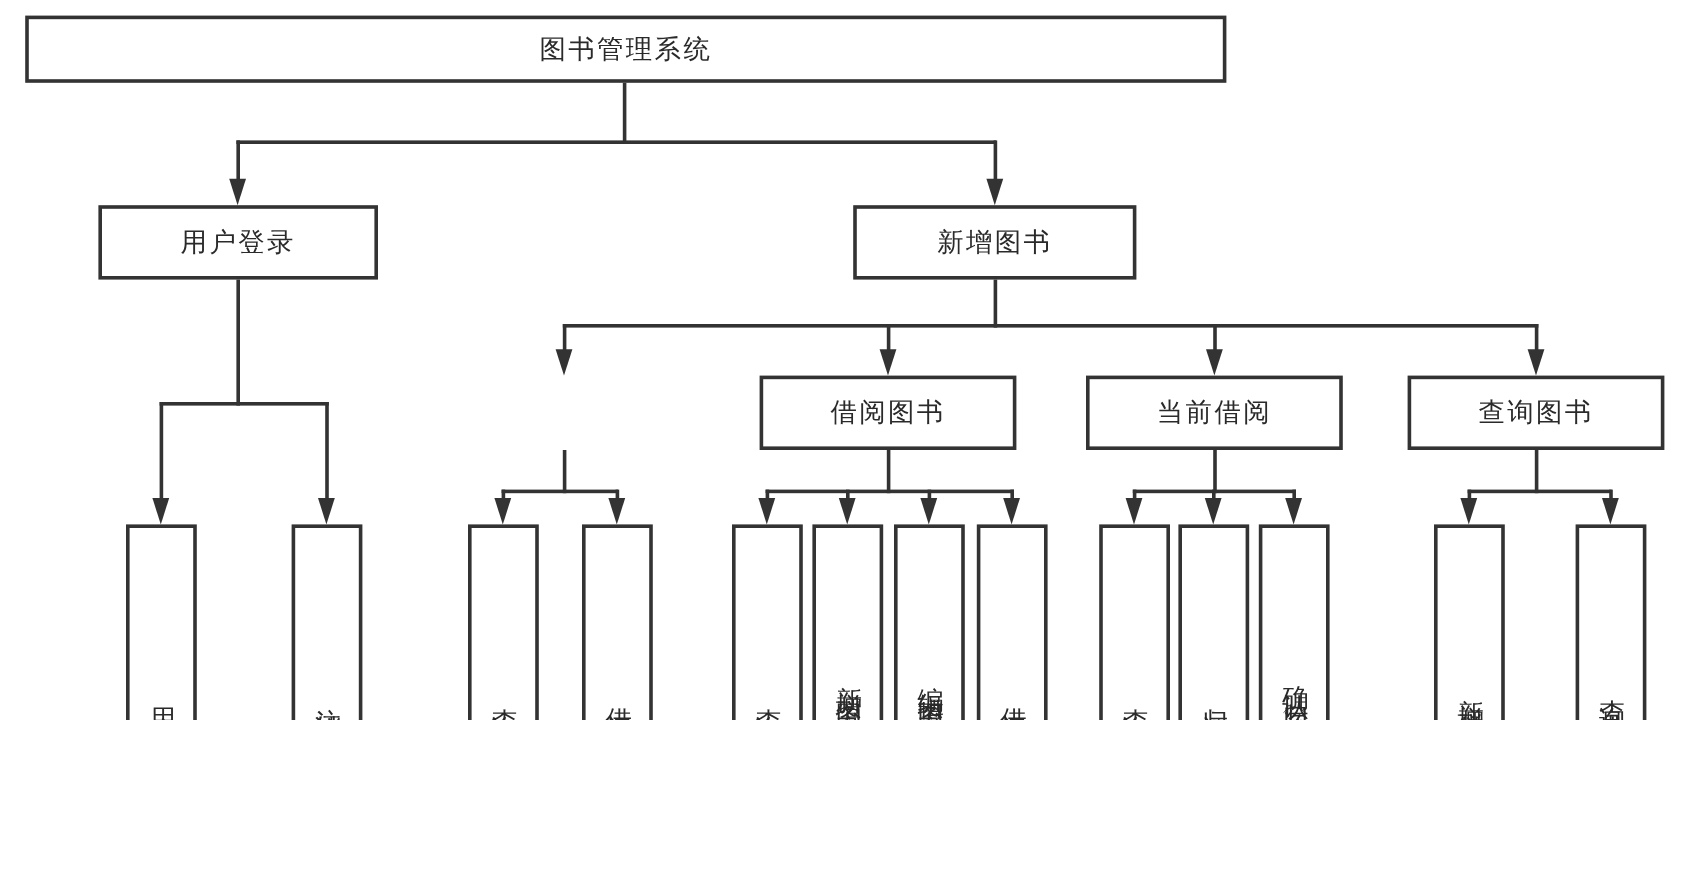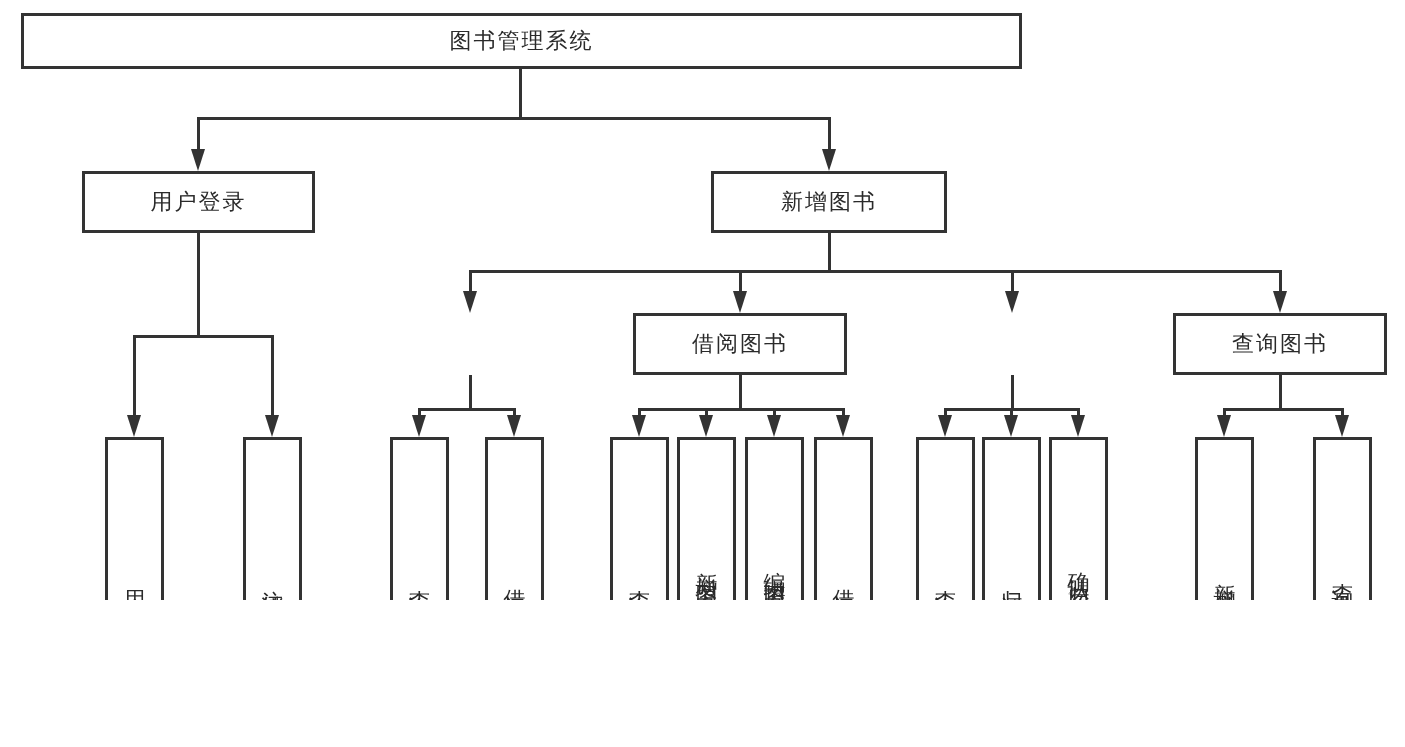--- a/index.html
+++ b/index.html
@@ -61,20 +61,21 @@
 <body>
 
 <div id="canvas">
 
   <div class="node h" style="left:21px;top:13px;width:1001px;height:56px">图书管理系统</div>
 
   <div class="node h" style="left:82px;top:171px;width:233px;height:62px">用户登录</div>
   <div class="node h" style="left:711px;top:171px;width:236px;height:62px">新增图书</div>
 
   <div class="node h" style="left:633px;top:313px;width:214px;height:62px">借阅图书</div>
+  <div class="node h" style="left:905px;top:313px;width:214px;height:62px">当前借阅</div>
   <div class="node h" style="left:1173px;top:313px;width:214px;height:62px">查询图书</div>
 
   <div class="node v" style="left:105px;top:437px;width:59px;height:297px">用户登录</div>
   <div class="node v" style="left:243px;top:437px;width:59px;height:297px">注销登录</div>
 
   <div class="node v" style="left:390px;top:437px;width:59px;height:297px">查询图书</div>
   <div class="node v" style="left:485px;top:437px;width:59px;height:297px">借阅图书</div>
 
   <div class="node v" style="left:610px;top:437px;width:59px;height:297px">查询图书</div>
   <div class="node v" style="left:677px;top:437px;width:59px;height:297px">新增图书（管理员）</div>

